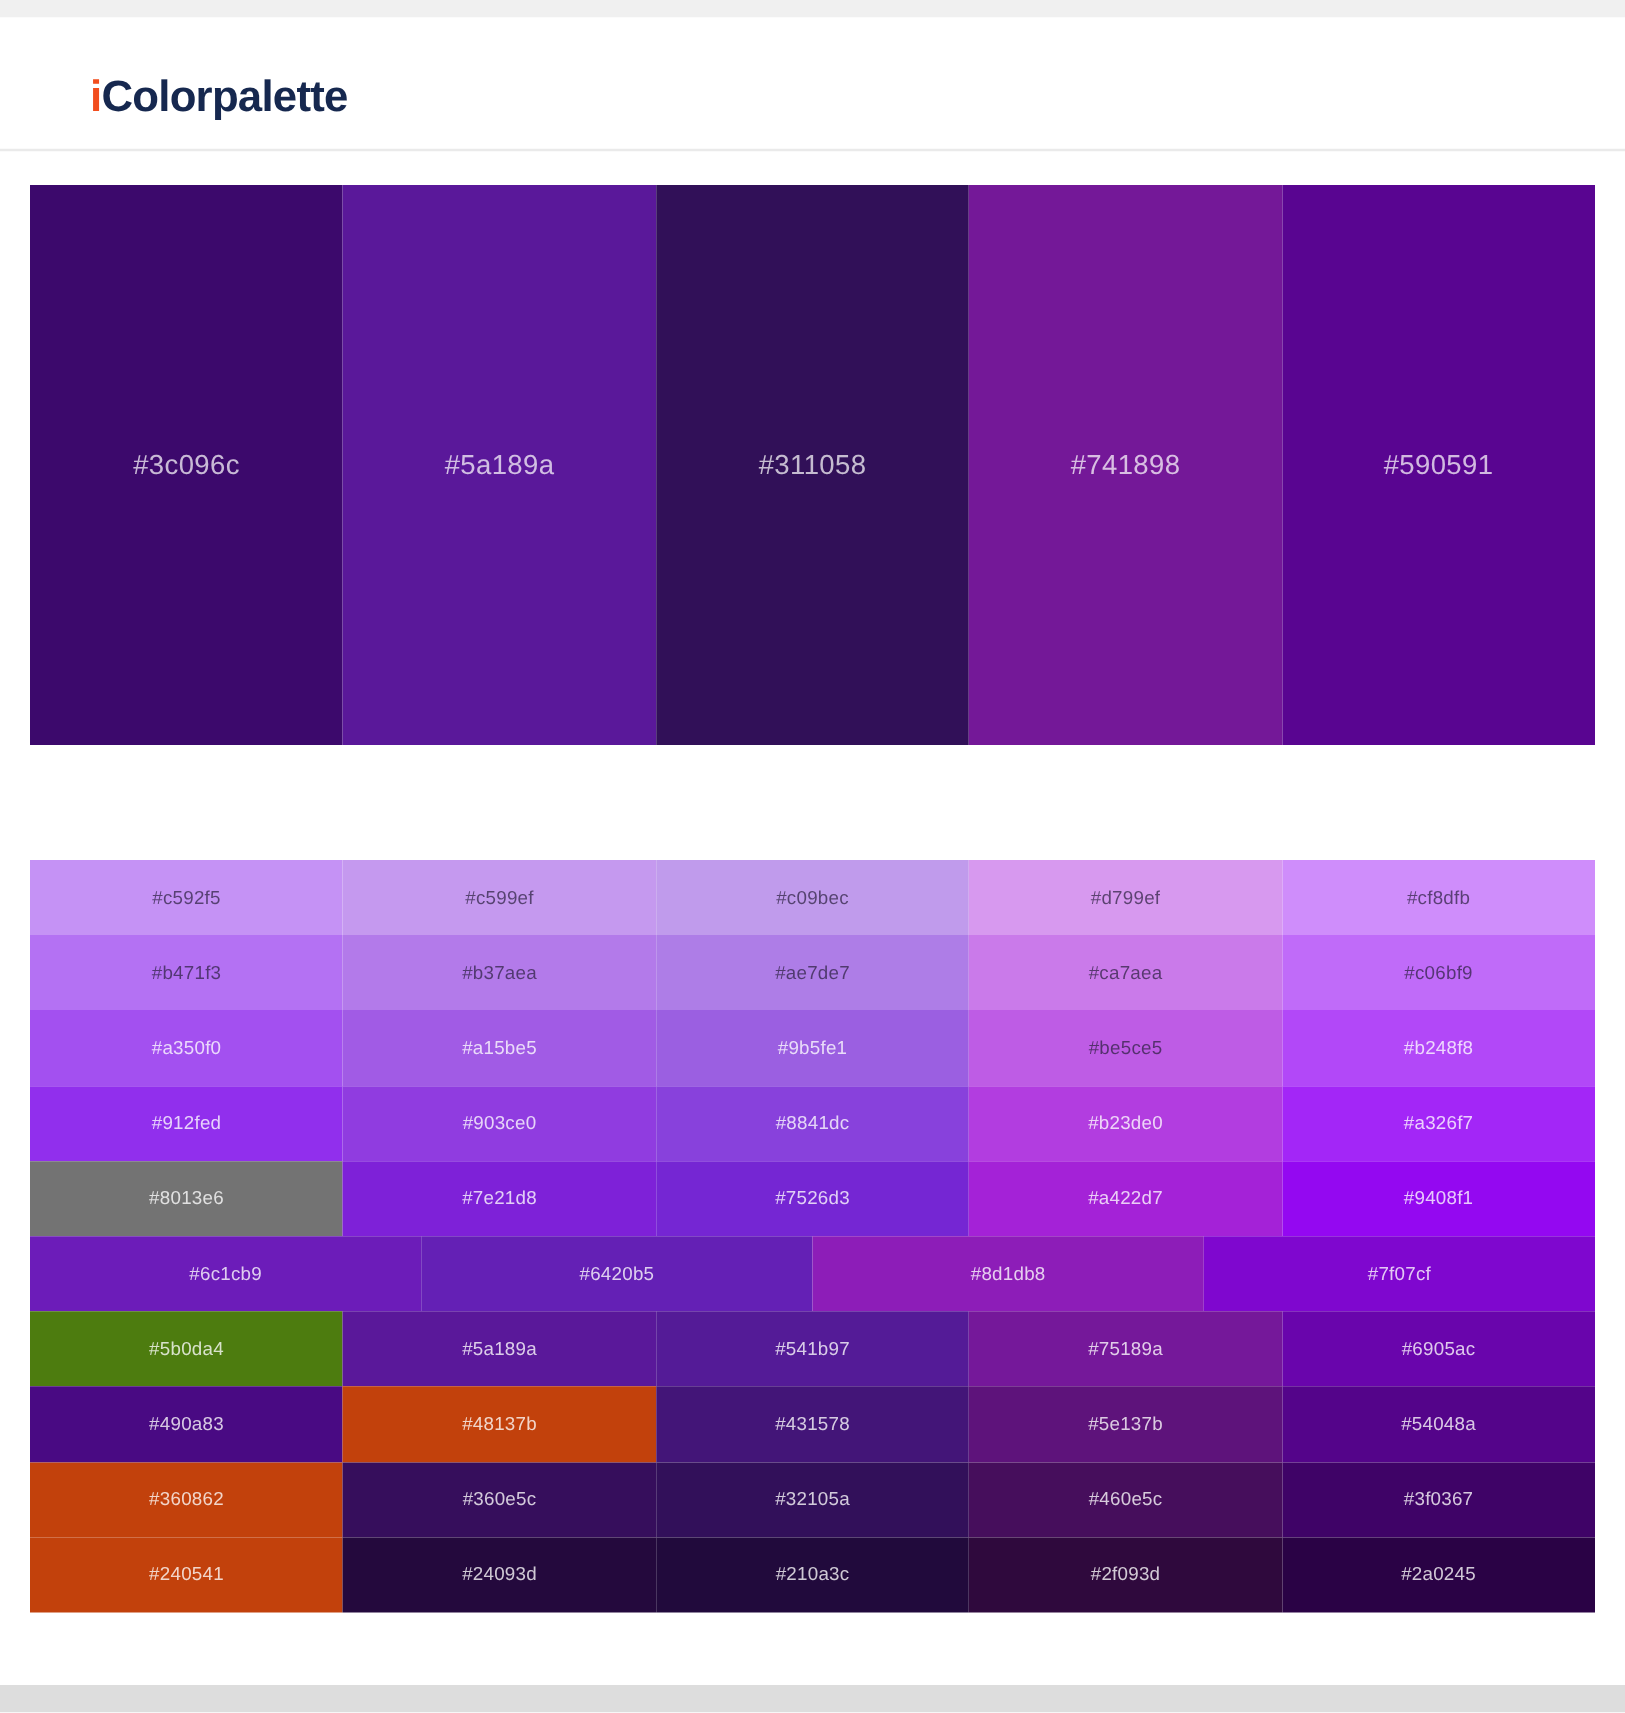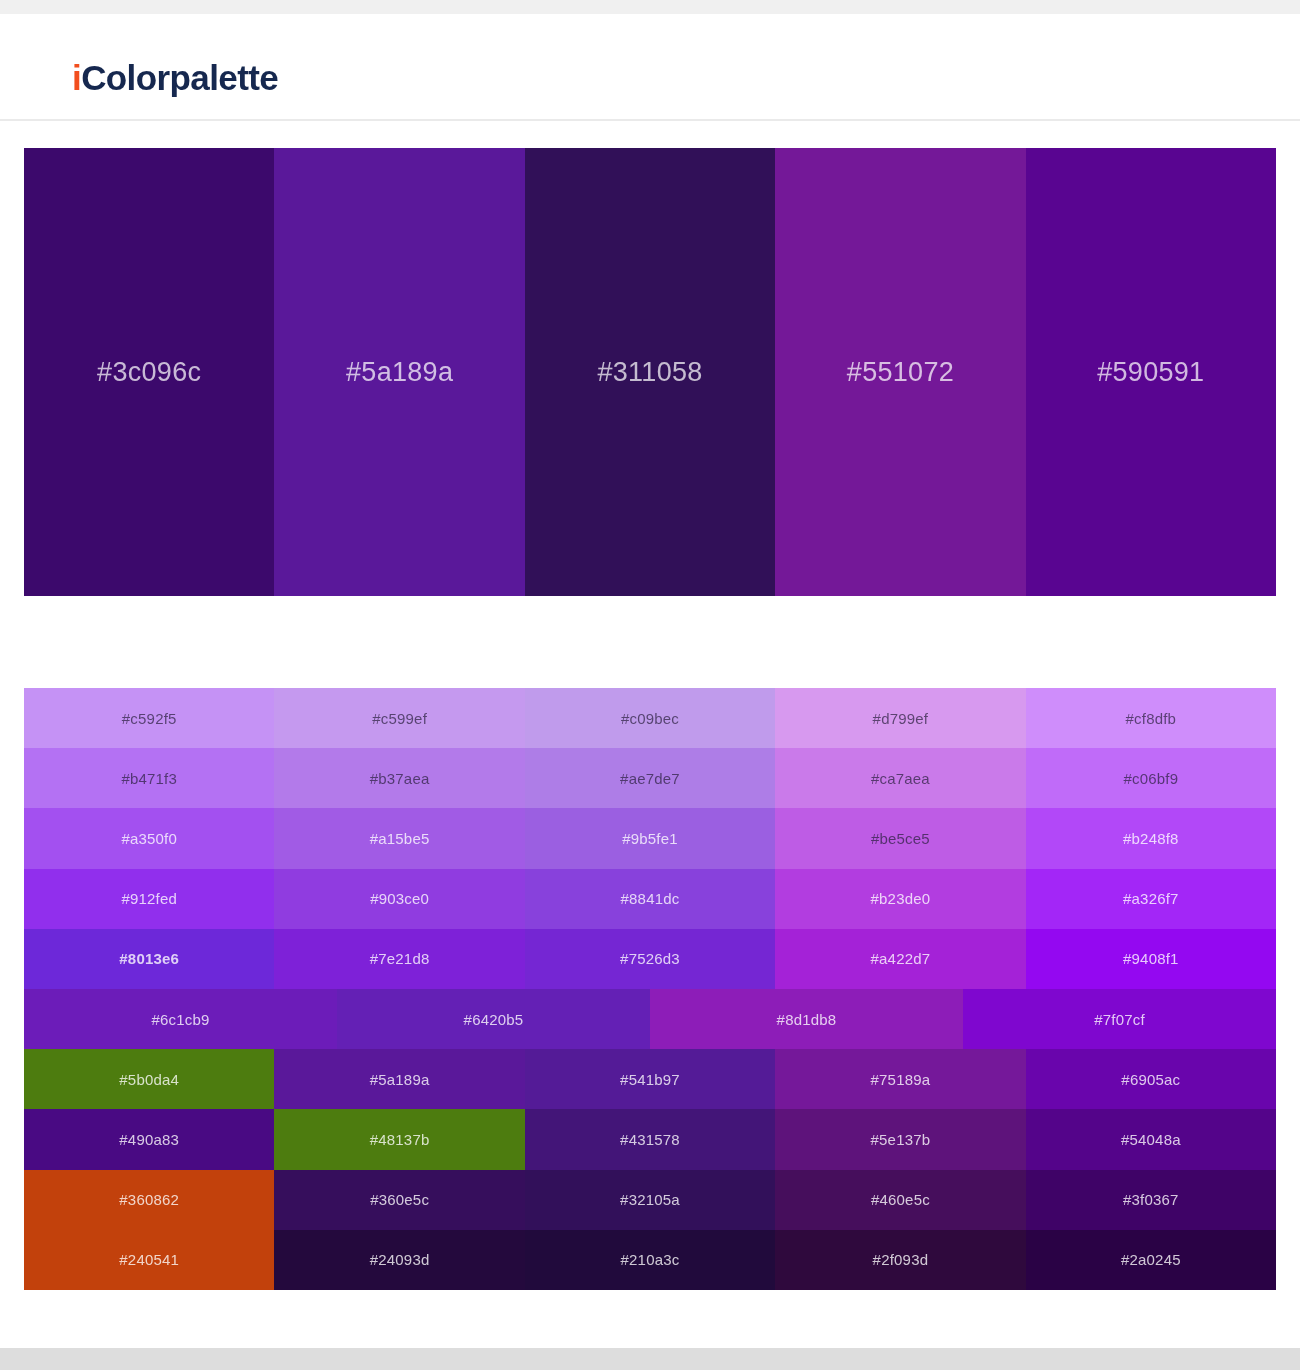--- a/index.html
+++ b/index.html
@@ -82,21 +82,21 @@
 
   .swatch {
     flex: 1 1 0;
     position: relative;
     display: flex;
     align-items: center;
     justify-content: center;
   }
 
   .swatch-label {
-    font-size: 27px;
+    font-size: 22px;
     color: rgba(255,255,255,0.72);
     letter-spacing: 0.3px;
     white-space: nowrap;
   }
 
   
   .shades-grid {
     position: absolute;
     left: 24px;
     top: 688px;
@@ -146,21 +146,21 @@
       <div class="swatch" style="background: rgb(60, 9, 108);">
         <span class="swatch-label">#3c096c</span>
       </div>
       <div class="swatch" style="background: rgb(90, 24, 154);">
         <span class="swatch-label">#5a189a</span>
       </div>
       <div class="swatch" style="background: rgb(49, 16, 88);">
         <span class="swatch-label">#311058</span>
       </div>
       <div class="swatch" style="background: rgb(116, 24, 152);">
-        <span class="swatch-label">#551072</span>
+        <span class="swatch-label">#741898</span>
       </div>
       <div class="swatch" style="background: rgb(89, 5, 145);">
         <span class="swatch-label">#590591</span>
       </div>
     </div>
 
   <div class="shades-grid" id="shades-grid">
       <div class="shade-row">
         <div class="shade-cell" style="background: rgb(197, 146, 245);">
           <span class="shade-label dark-text">#c592f5</span>
@@ -223,21 +223,21 @@
           <span class="shade-label">#8841dc</span>
         </div>
         <div class="shade-cell" style="background: rgb(178, 61, 224);">
           <span class="shade-label">#b23de0</span>
         </div>
         <div class="shade-cell" style="background: rgb(163, 38, 247);">
           <span class="shade-label">#a326f7</span>
         </div>
       </div>
       <div class="shade-row">
-        <div class="shade-cell" style="background: #6d28d9; font-weight: bold;">
+        <div class="shade-cell" style="background: #737373;">
           <span class="shade-label">#8013e6</span>
         </div>
         <div class="shade-cell" style="background: rgb(126, 33, 216);">
           <span class="shade-label">#7e21d8</span>
         </div>
         <div class="shade-cell" style="background: rgb(117, 38, 211);">
           <span class="shade-label">#7526d3</span>
         </div>
         <div class="shade-cell" style="background: rgb(164, 34, 215);">
           <span class="shade-label">#a422d7</span>
@@ -274,21 +274,21 @@
           <span class="shade-label">#75189a</span>
         </div>
         <div class="shade-cell" style="background: rgb(105, 5, 172);">
           <span class="shade-label">#6905ac</span>
         </div>
       </div>
       <div class="shade-row">
         <div class="shade-cell" style="background: rgb(73, 10, 131);">
           <span class="shade-label">#490a83</span>
         </div>
-        <div class="shade-cell" style="background: #4d7c0f;">
+        <div class="shade-cell" style="background: #c2410c;">
           <span class="shade-label">#48137b</span>
         </div>
         <div class="shade-cell" style="background: rgb(67, 21, 120);">
           <span class="shade-label">#431578</span>
         </div>
         <div class="shade-cell" style="background: rgb(94, 19, 123);">
           <span class="shade-label">#5e137b</span>
         </div>
         <div class="shade-cell" style="background: rgb(84, 4, 138);">
           <span class="shade-label">#54048a</span>

